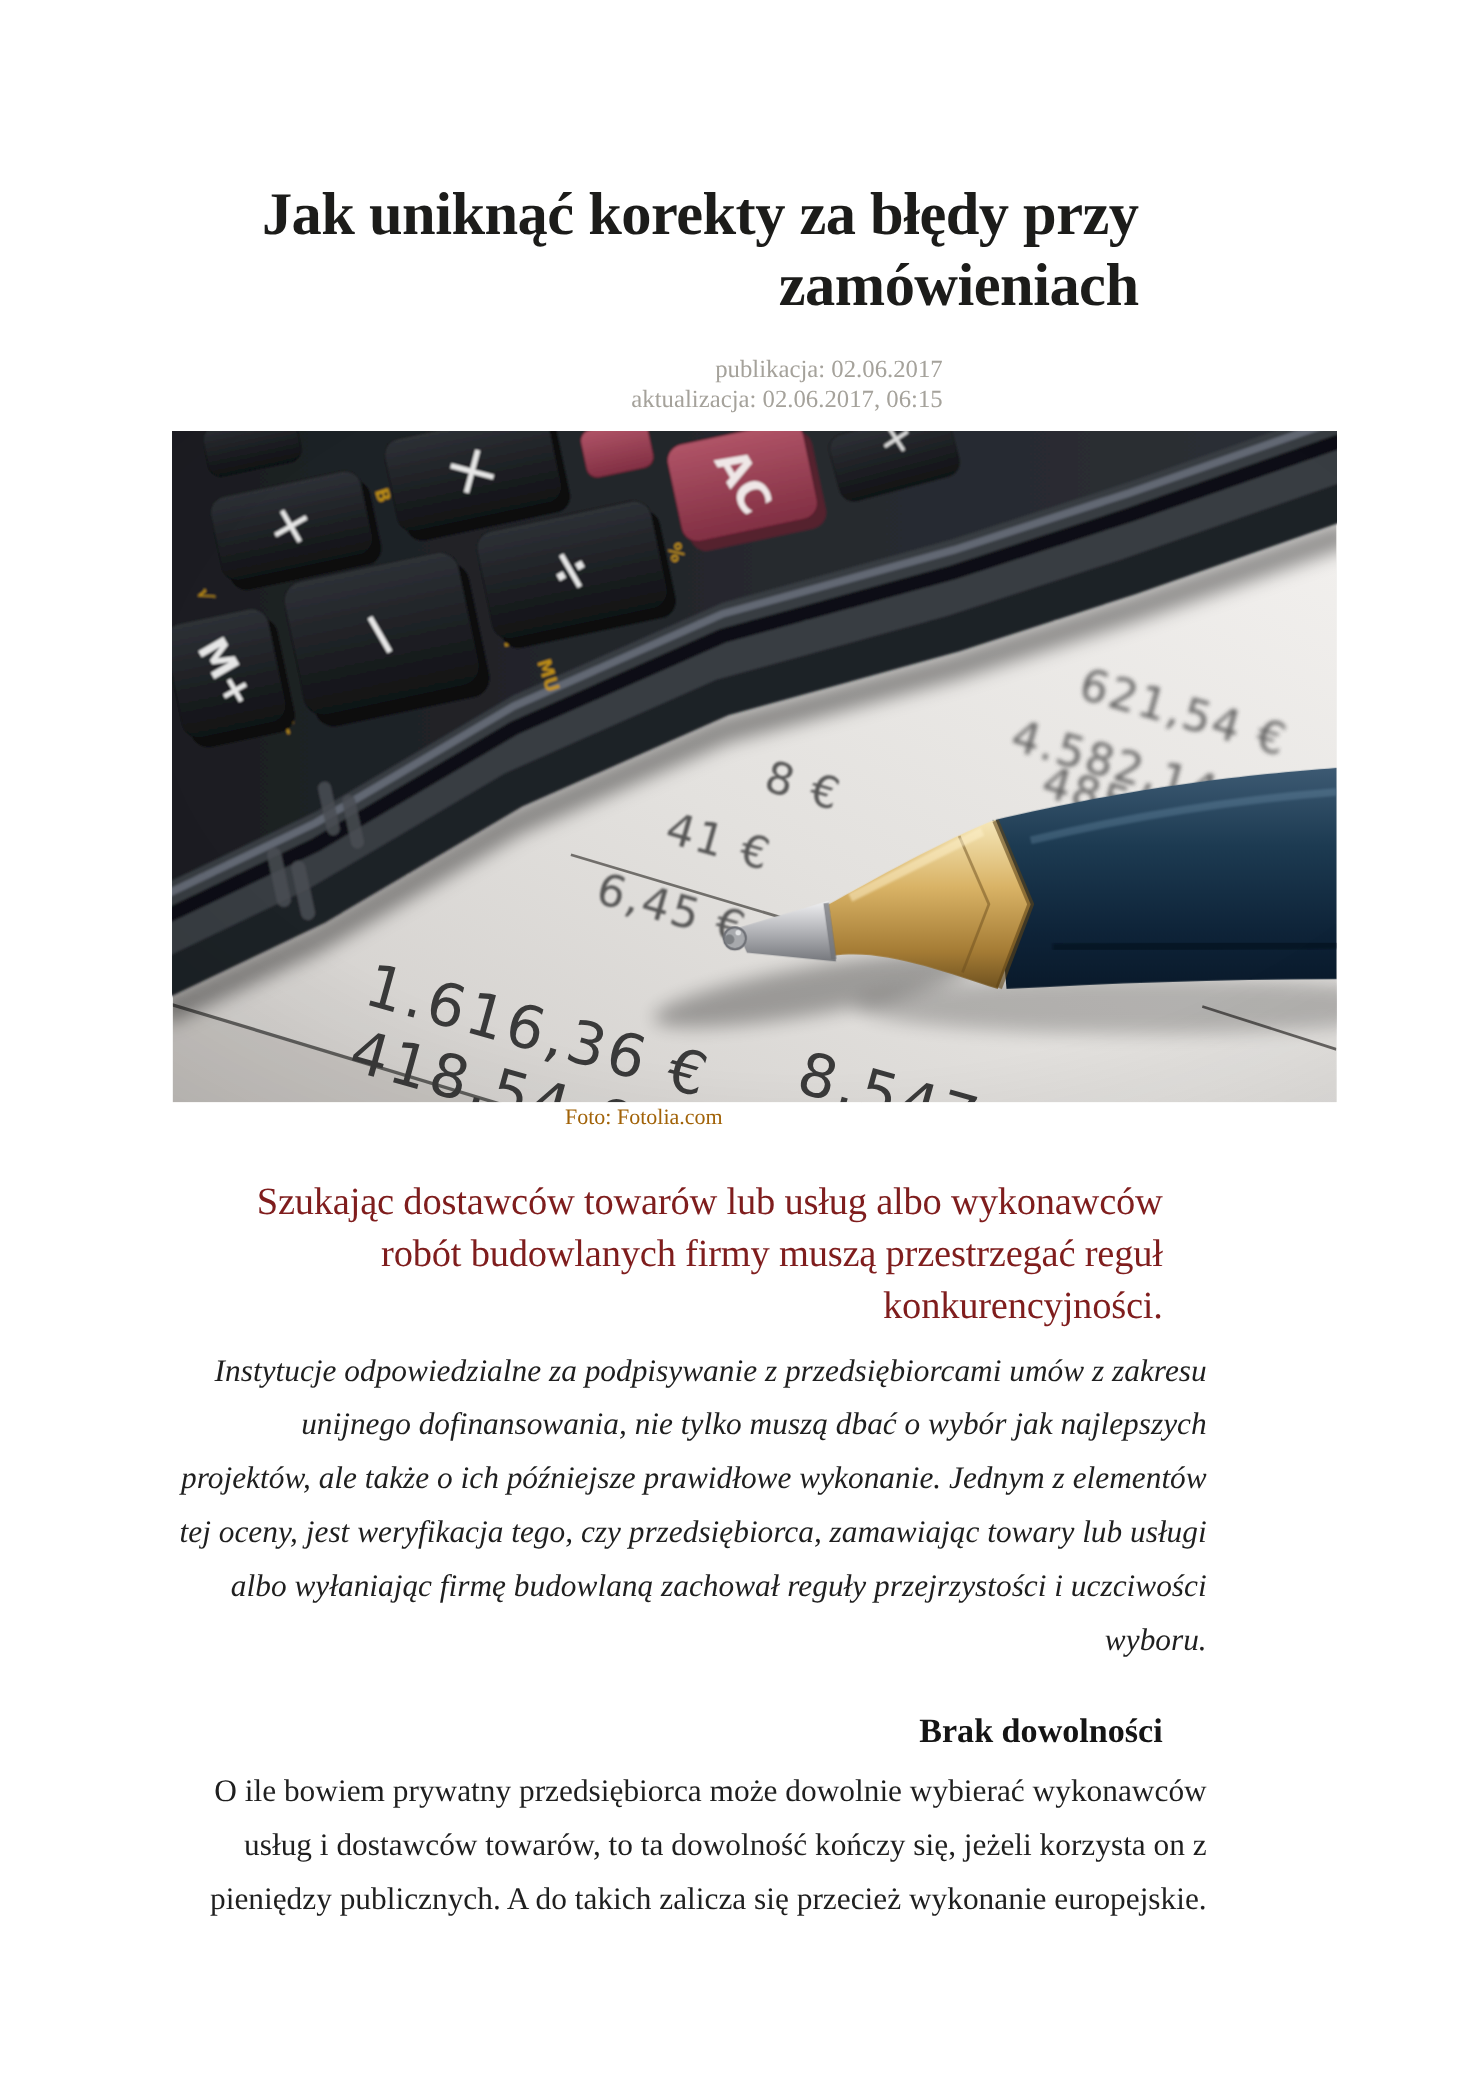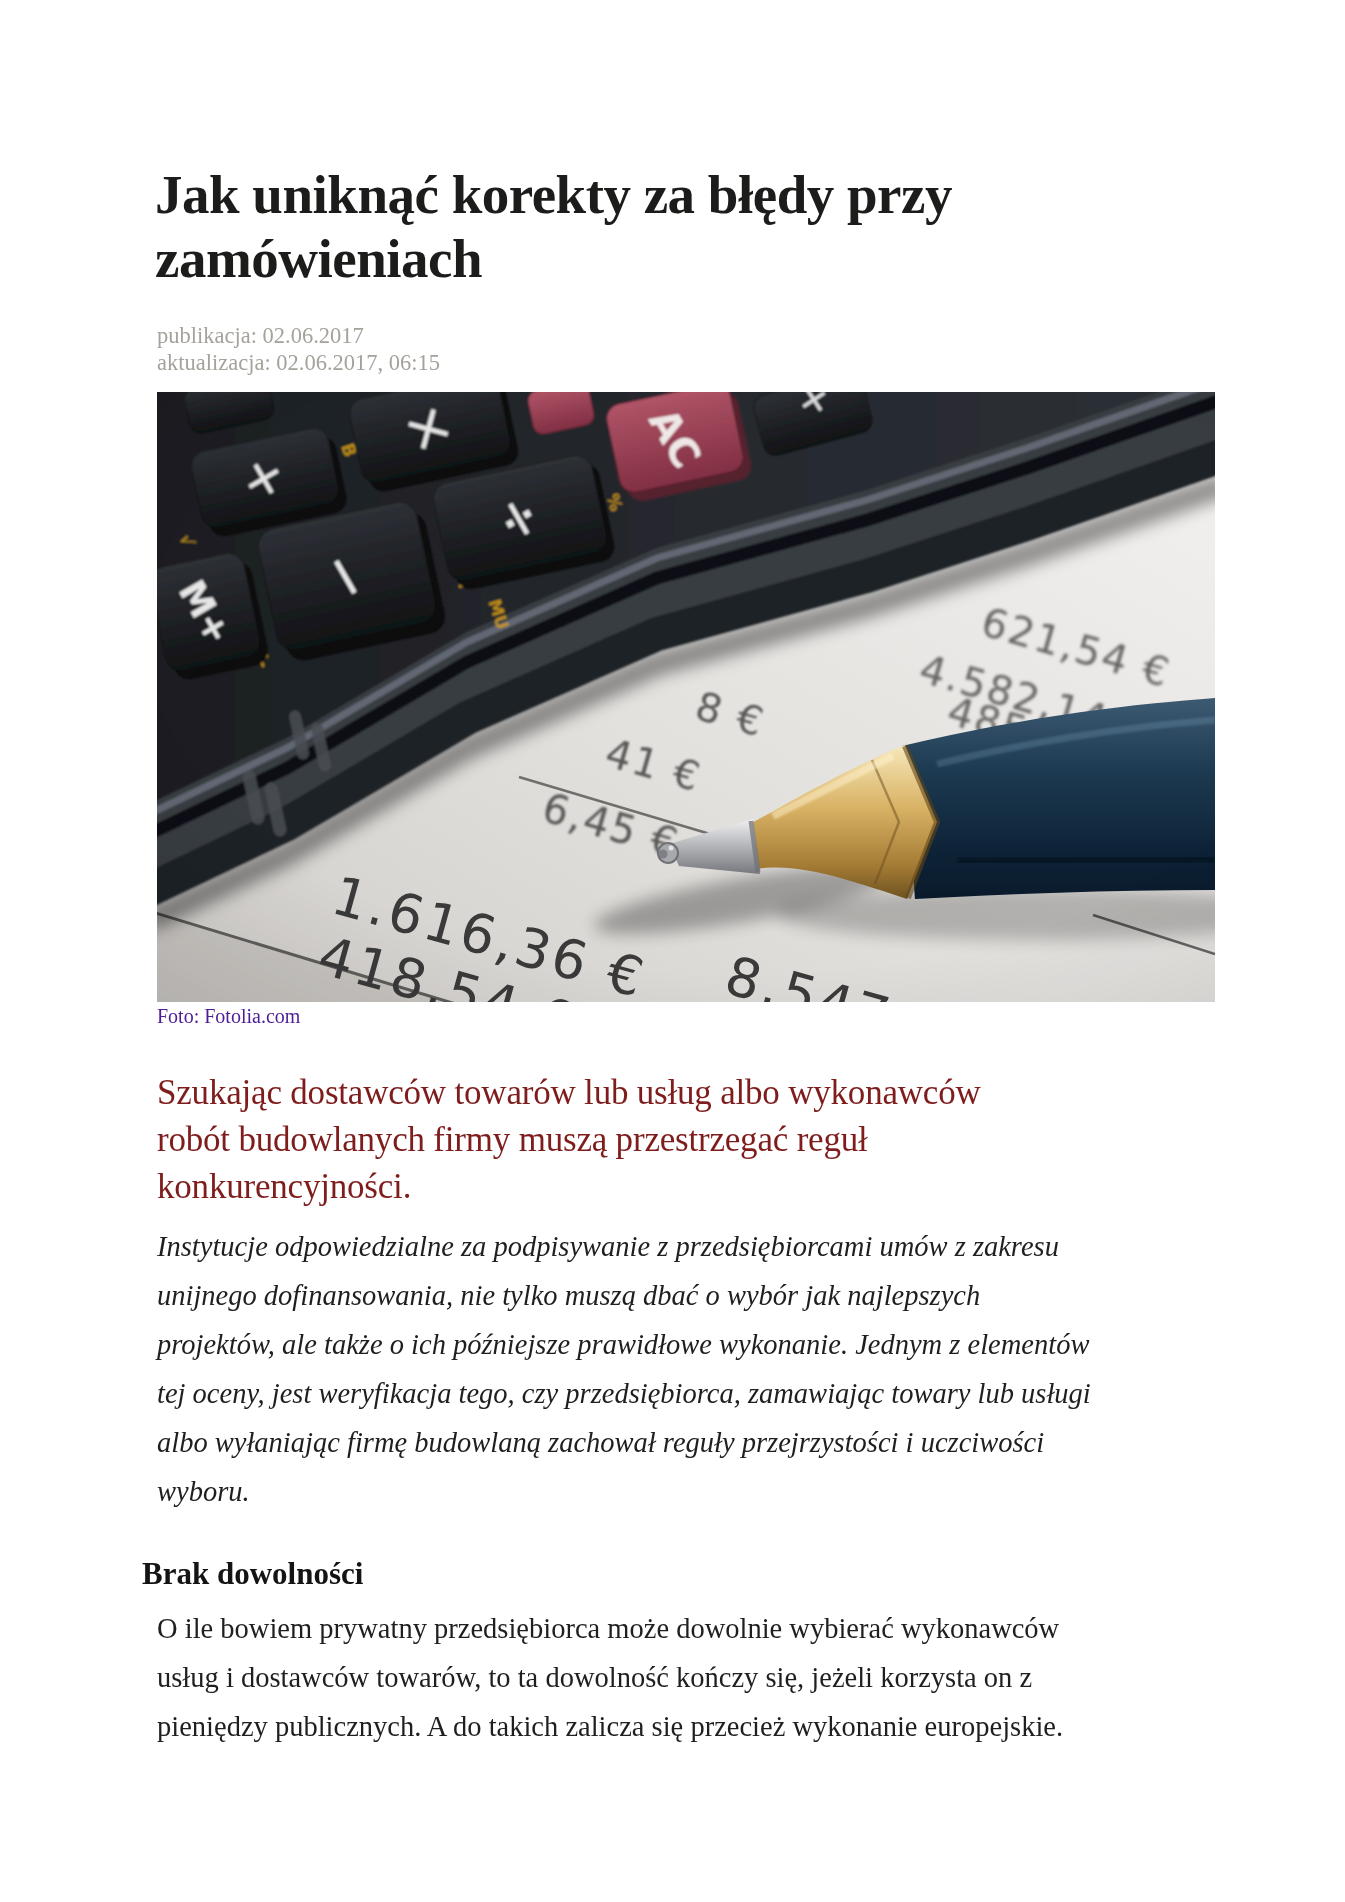--- a/index.html
+++ b/index.html
@@ -1,50 +1,50 @@
 <!DOCTYPE html>
 <html><head>
 <meta charset="utf-8">
 <style>
   * { box-sizing: border-box; }
   html,body { margin:0; padding:0; background:#ffffff; }
   body {
     width:1345px; height:1902px; position:relative; overflow:hidden;
     font-family:"Liberation Serif", serif; color:#1e1e1e;
   }
-  .abs { position:absolute; }
+  .abs { position:absolute;text-align:right; }
   .title {
     left:155px; top:126px; width:880px;
     font-size:55px; font-weight:700; line-height:1.17;
     letter-spacing:-0.5px; color:#1c1c1a;
   }
   .meta {
     left:157px; top:322px; width:700px;
     font-size:22.5px; line-height:1.22; color:#a5a29b;
   }
   .photo-wrap {
     left:157px; top:392px; width:1058px; height:610px; overflow:hidden;
     background:#e5e3e0;
   }
   .photo-wrap svg { display:block; }
   .credit {
     left:157px; top:1005px; width:500px;
-    font-size:20px; color:#4c1d95;
+    font-size:20px; color:#a16207;
   }
   .lead {
     left:157px; top:1038px; width:900px;
     font-size:35px; line-height:1.34; color:#7f1d1d; letter-spacing:-0.2px;margin-top:32px;
   }
   .para {
     left:157px; width:940px;
     font-size:28.5px; line-height:1.72; color:#1f1f1f;
   }
   .para-1 { top:1222px;font-style:italic; }
   .h2 {
-    left:142px; top:1556px; width:900px;
+    left:157px; top:1556px; width:900px;
     font-size:31px; font-weight:700; color:#141414;
   }
   .para-2 { top:1604px; }
 </style>
 </head>
 <body>
 
 <h1 class="abs title">Jak uniknąć korekty za błędy przy zamówieniach</h1>
 
 <div class="abs meta">

